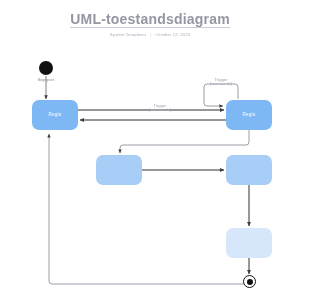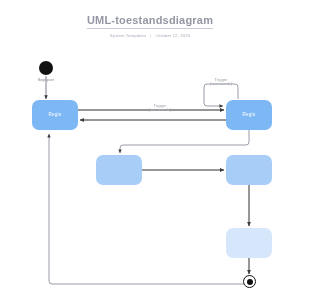--- a/index.html
+++ b/index.html
@@ -19,21 +19,21 @@
 
   
   #header {
     position: absolute;
     left: 0;
     top: 10px;
     width: 300px;
     text-align: center;
   }
   #doc-title {
-    font-size: 11px;
+    font-size: 14px;
     font-weight: bold;
     letter-spacing: 0.2px;
     color: #9497a3;
     padding-bottom: 2px;
     display: inline-block;
     border-bottom: 1px solid #c9ccd6;
     line-height: 11px;
   }
   #meta-row {
     margin-top: 4px;

